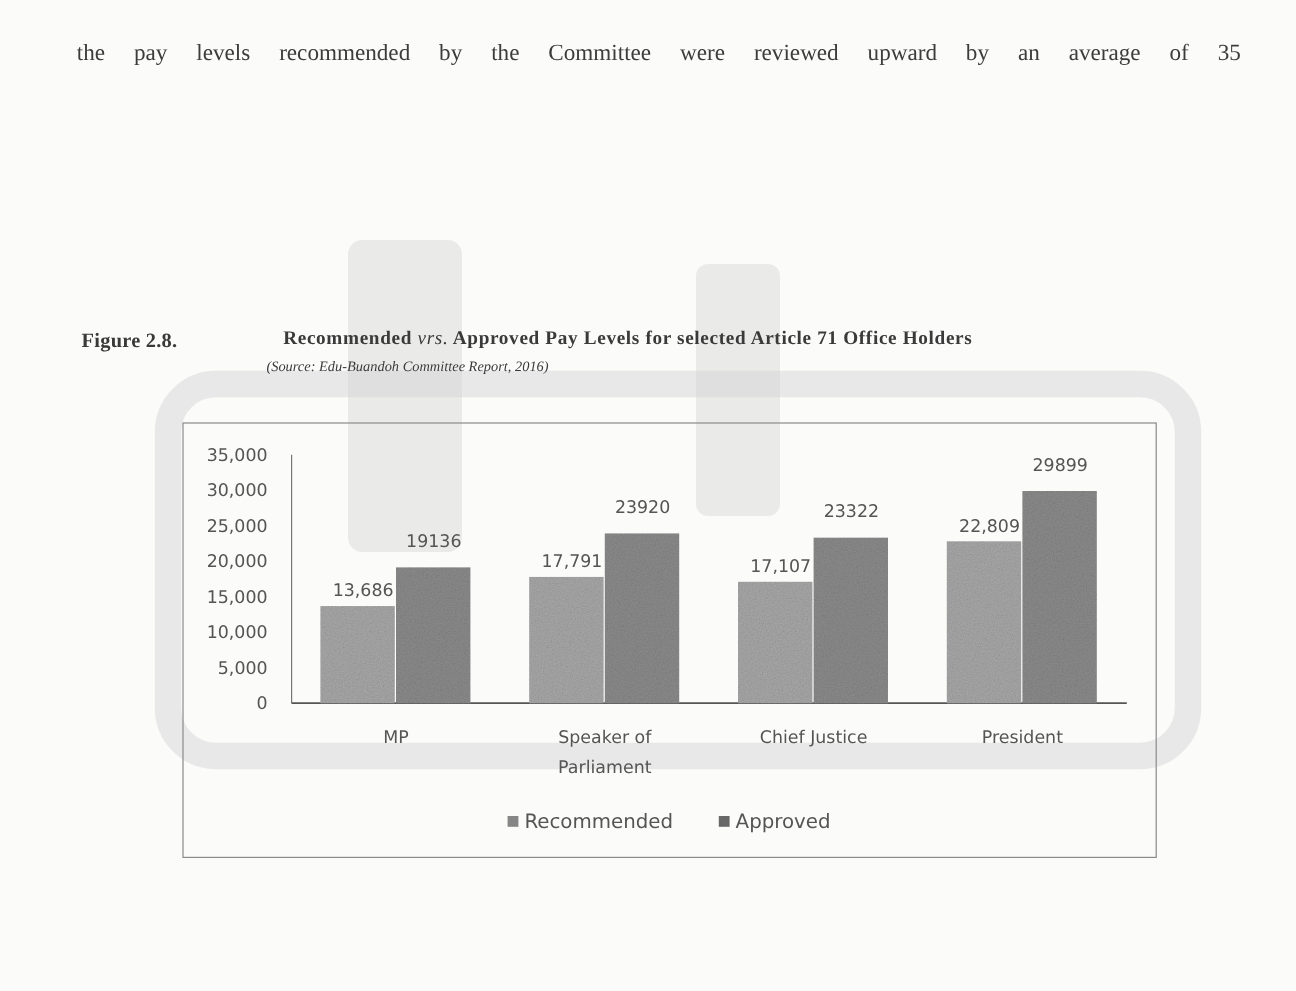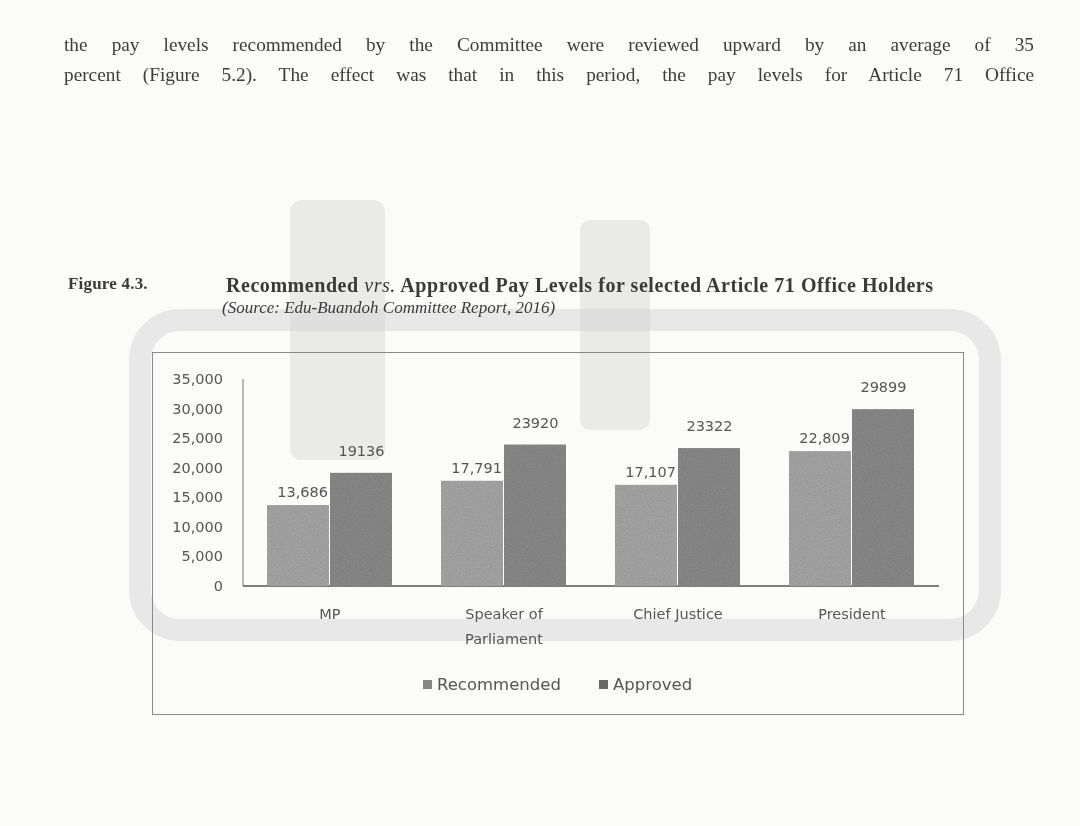--- a/index.html
+++ b/index.html
@@ -19,23 +19,23 @@
     font-size:19.3px; line-height:30px; text-align:justify;
     color:#3c3c3c;
   }
   .para span { display:block; text-align-last:justify; }
   .para span.last { text-align-last:left; }
   .fig-caption {
     position:absolute; left:68px; top:274px; width:970px;
     font-family:"Liberation Serif", serif; color:#3a3a3a;
   }
   .fig-label { position:absolute; left:0; top:0; font-size:17px; font-weight:bold; letter-spacing:0.2px; }
-  .fig-title { position:absolute; left:158px; top:0; font-size:20px; font-weight:bold; white-space:nowrap; letter-spacing:0.55px; }
+  .fig-title { position:absolute; left:168px; top:0; font-size:16px; font-weight:bold; white-space:nowrap; letter-spacing:0.55px; }
   .fig-title i { font-weight:normal; }
-  .fig-source { position:absolute; left:154px; top:24px; font-size:17px; font-style:italic; white-space:nowrap; }
+  .fig-source { position:absolute; left:154px; top:24px; font-size:12px; font-style:italic; white-space:nowrap; }
 
   .chart-frame {
     position:absolute; left:152px; top:352px; width:812px; height:363px;
     border:1.5px solid #8a8a8a; box-sizing:border-box; background:transparent;
   }
   .chart-svg { position:absolute; left:0; top:0; }
   .tick-label, .data-label, .cat-label, .legend-text {
     font-family:"DejaVu Sans", sans-serif; fill:#555;
   }
 </style>
@@ -47,25 +47,24 @@
     <rect x="20" y="130" width="850" height="310" rx="40"></rect>
   </g>
   <g fill="#d4d4d4" opacity="0.45">
     <rect x="170" y="10" width="95" height="260" rx="12"></rect>
     <rect x="460" y="30" width="70" height="210" rx="10"></rect>
   </g>
 </svg>
 
 <div class="para">
   <span>the pay levels recommended by the Committee were reviewed upward by an average of 35</span>
-  <span>percent (Figure 5.2). The effect was that in this period, the pay levels for Article 71 Office</span>
 </div>
 
 <div class="fig-caption">
-  <div class="fig-label">Figure 4.3.</div>
+  <div class="fig-label">Figure 2.8.</div>
   <div class="fig-title"><span>Recommended </span><i>vrs.</i><span> Approved Pay Levels for selected Article 71 Office Holders</span></div>
   <div class="fig-source">(Source: Edu-Buandoh Committee Report, 2016)</div>
 </div>
 
 <div class="chart-frame">
   <svg class="chart-svg" id="chart" width="812" height="363" viewBox="0 0 812 363">
     <defs>
       <filter id="grain" x="0" y="0" width="100%" height="100%">
         <feTurbulence type="fractalNoise" baseFrequency="0.9" numOctaves="2" seed="3" result="n"></feTurbulence>
         <feColorMatrix type="saturate" values="0" in="n" result="g"></feColorMatrix>

